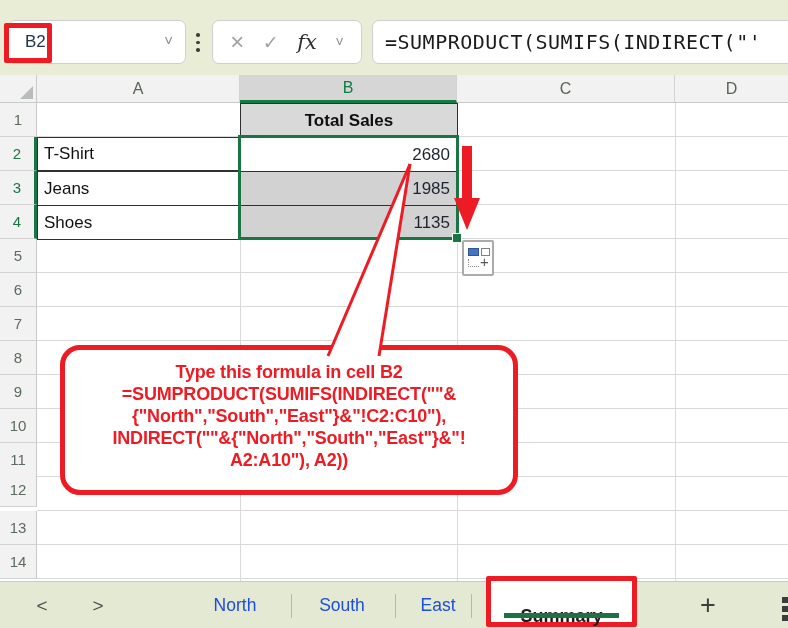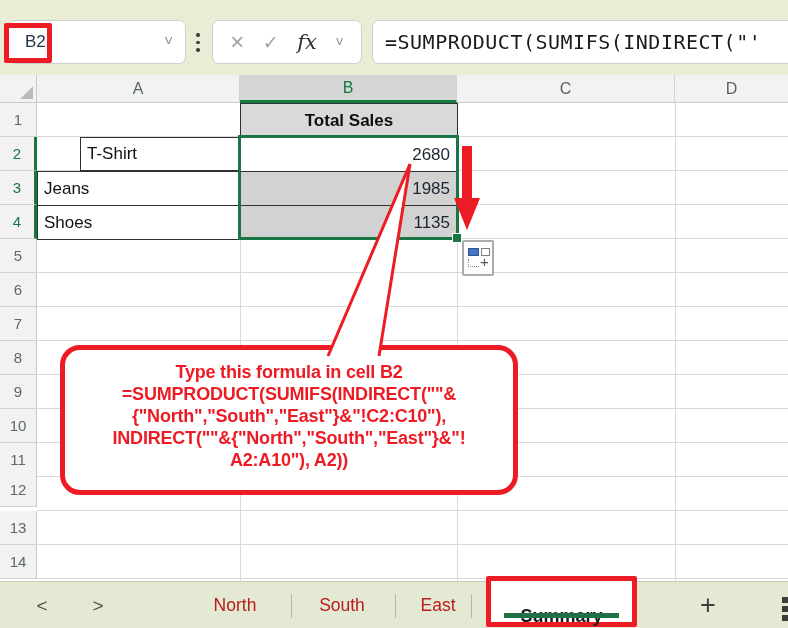--- a/index.html
+++ b/index.html
@@ -60,21 +60,21 @@
   .af-dot{position:absolute;left:4px;top:17px;width:11px;height:8px;border:1px dotted #8a8a8a;border-top:none;border-right:none;box-sizing:border-box;}
   .af-plus{position:absolute;left:16px;top:11px;font-size:15px;color:#595959;}
 
   .callout{position:absolute;left:60px;top:345px;width:458px;height:150px;background:#fff;border:5px solid #ED1C24;border-radius:20px;box-sizing:border-box;z-index:6;padding-top:11px;}
   .callout div{height:22px;line-height:22px;text-align:center;font-size:18px;font-weight:bold;color:#ED1C24;letter-spacing:-0.2px;}
   .tail-svg{position:absolute;left:322px;top:160px;z-index:7;}
 
   
   .tabbar{position:absolute;left:0;top:581px;width:788px;height:47px;background:#E4E9D3;border-top:1px solid #c8cbb8;box-sizing:border-box;}
   .navchev{position:absolute;top:0;width:24px;height:47px;display:flex;align-items:center;justify-content:center;font-size:19px;color:#4f4f4f;}
-  .sheettab{position:absolute;top:0;height:47px;display:flex;align-items:center;justify-content:center;font-size:17.5px;color:#b91c1c;}
+  .sheettab{position:absolute;top:0;height:47px;display:flex;align-items:center;justify-content:center;font-size:17.5px;color:#1d4ed8;}
   .tabdiv{position:absolute;top:12px;width:1px;height:24px;background:#b5b5b5;}
   .summary-annot{position:absolute;left:486px;top:576px;width:151px;height:51px;border:5px solid #ED1C24;background:#fff;box-sizing:border-box;z-index:8;border-radius:2px;}
   .summary-label{position:absolute;left:0;right:0;top:18px;text-align:center;font-size:18px;font-weight:bold;color:#1b1b1b;line-height:34px;}
   .summary-underline{position:absolute;left:13px;right:13px;bottom:4px;height:5px;background:#1E7145;}
   .addtab{position:absolute;left:689px;top:0;width:38px;height:47px;display:flex;align-items:center;justify-content:center;font-size:27px;font-weight:300;color:#3d3d3d;}
   .menu-squares{position:absolute;left:782px;top:15px;display:flex;flex-direction:column;gap:3px;}
   .menu-squares i{width:6px;height:6px;background:#3c3c3c;}
 </style>
 </head>
 <body>
@@ -124,21 +124,21 @@
     <div class="hdr rowhdr" style="top:300px;">9</div>
     <div class="hdr rowhdr" style="top:334px;">10</div>
     <div class="hdr rowhdr" style="top:368px;">11</div>
     <div class="hdr rowhdr" style="top:398px;">12</div>
     <div class="hdr rowhdr" style="top:436px;">13</div>
     <div class="hdr rowhdr" style="top:470px;">14</div>
 
     <div class="grid-bg"></div>
 
     <div class="cell hd" style="left:240px;top:28px;width:218px;height:35px;">Total Sales</div>
-    <div class="cell txt" style="left:37px;top:62px;width:204px;height:34px;margin-left:43px;">T-Shirt</div>
+    <div class="cell txt" style="left:37px;top:62px;width:204px;height:34px;">T-Shirt</div>
     <div class="cell num" style="left:240px;top:62px;width:218px;height:35px;">2680</div>
     <div class="cell txt" style="left:37px;top:96px;width:204px;height:35px;">Jeans</div>
     <div class="cell num shaded" style="left:240px;top:96px;width:218px;height:35px;">1985</div>
     <div class="cell txt" style="left:37px;top:130px;width:204px;height:35px;">Shoes</div>
     <div class="cell num shaded" style="left:240px;top:130px;width:218px;height:35px;">1135</div>
 
     <div class="selbox" style="top:60px;">
       <div class="fill-handle"></div>
     </div>
 

